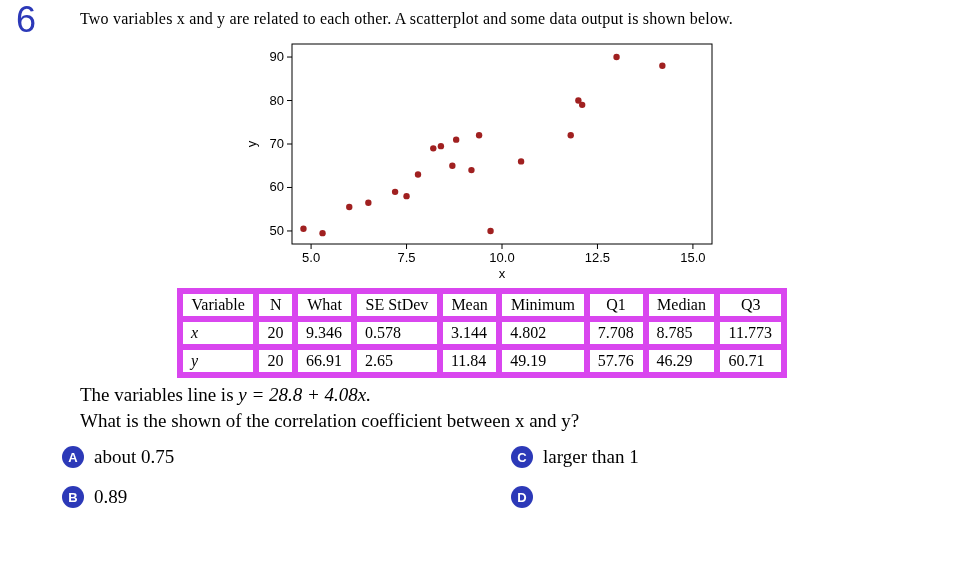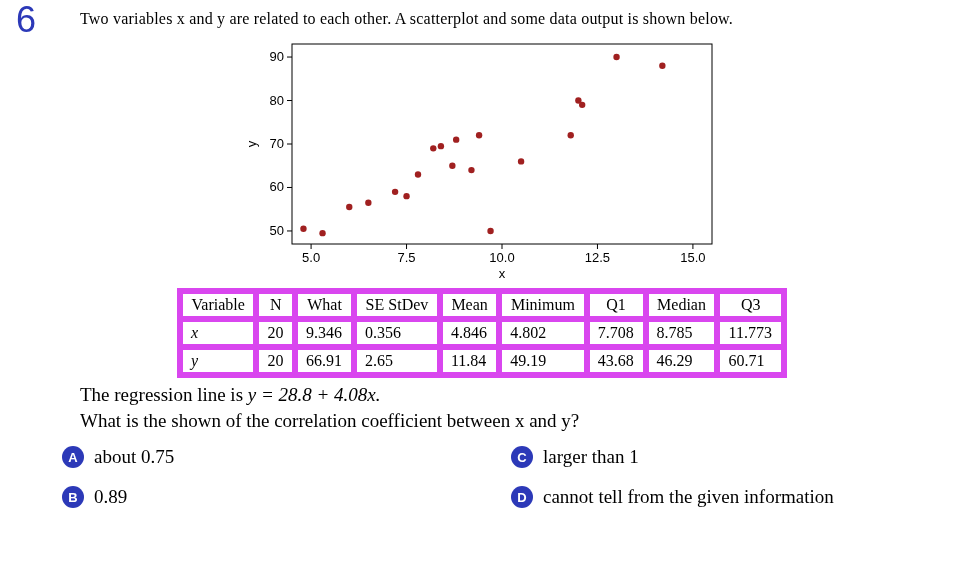--- a/index.html
+++ b/index.html
@@ -175,61 +175,60 @@
           <th>Q1</th>
           <th>Median</th>
           <th>Q3</th>
         </tr>
       </thead>
       <tbody>
         <tr>
           <td class="var-ital">x</td>
           <td>20</td>
           <td>9.346</td>
-          <td>0.356</td>
-          <td>4.846</td>
+          <td>0.578</td>
+          <td>3.144</td>
           <td>4.802</td>
           <td>7.708</td>
           <td>8.785</td>
           <td>11.773</td>
         </tr>
         <tr>
           <td class="var-ital">y</td>
           <td>20</td>
           <td>66.91</td>
           <td>2.65</td>
           <td>11.84</td>
           <td>49.19</td>
-          <td>43.68</td>
+          <td>57.76</td>
           <td>46.29</td>
           <td>60.71</td>
         </tr>
       </tbody>
     </table>
   </div>
 
   <div class="after-text">
     <p>
-      <span>The regression line is </span><span style="font-style:italic;">y = 28.8 + 4.08x.</span>
+      <span>The variables line is </span><span style="font-style:italic;">y = 28.8 + 4.08x.</span>
     </p>
     <p>What is the shown of the correlation coefficient between x and y?</p>
   </div>
 
   <div class="choices">
     <div class="choice">
       <span class="bubble">A</span>
       <span>about 0.75</span>
     </div>
     <div class="choice">
       <span class="bubble">C</span>
       <span>larger than 1</span>
     </div>
     <div class="choice">
       <span class="bubble">B</span>
       <span>0.89</span>
     </div>
     <div class="choice">
       <span class="bubble">D</span>
-      <span>cannot tell from the given information</span>
     </div>
   </div>
 
 </div>
 
 </body></html>

